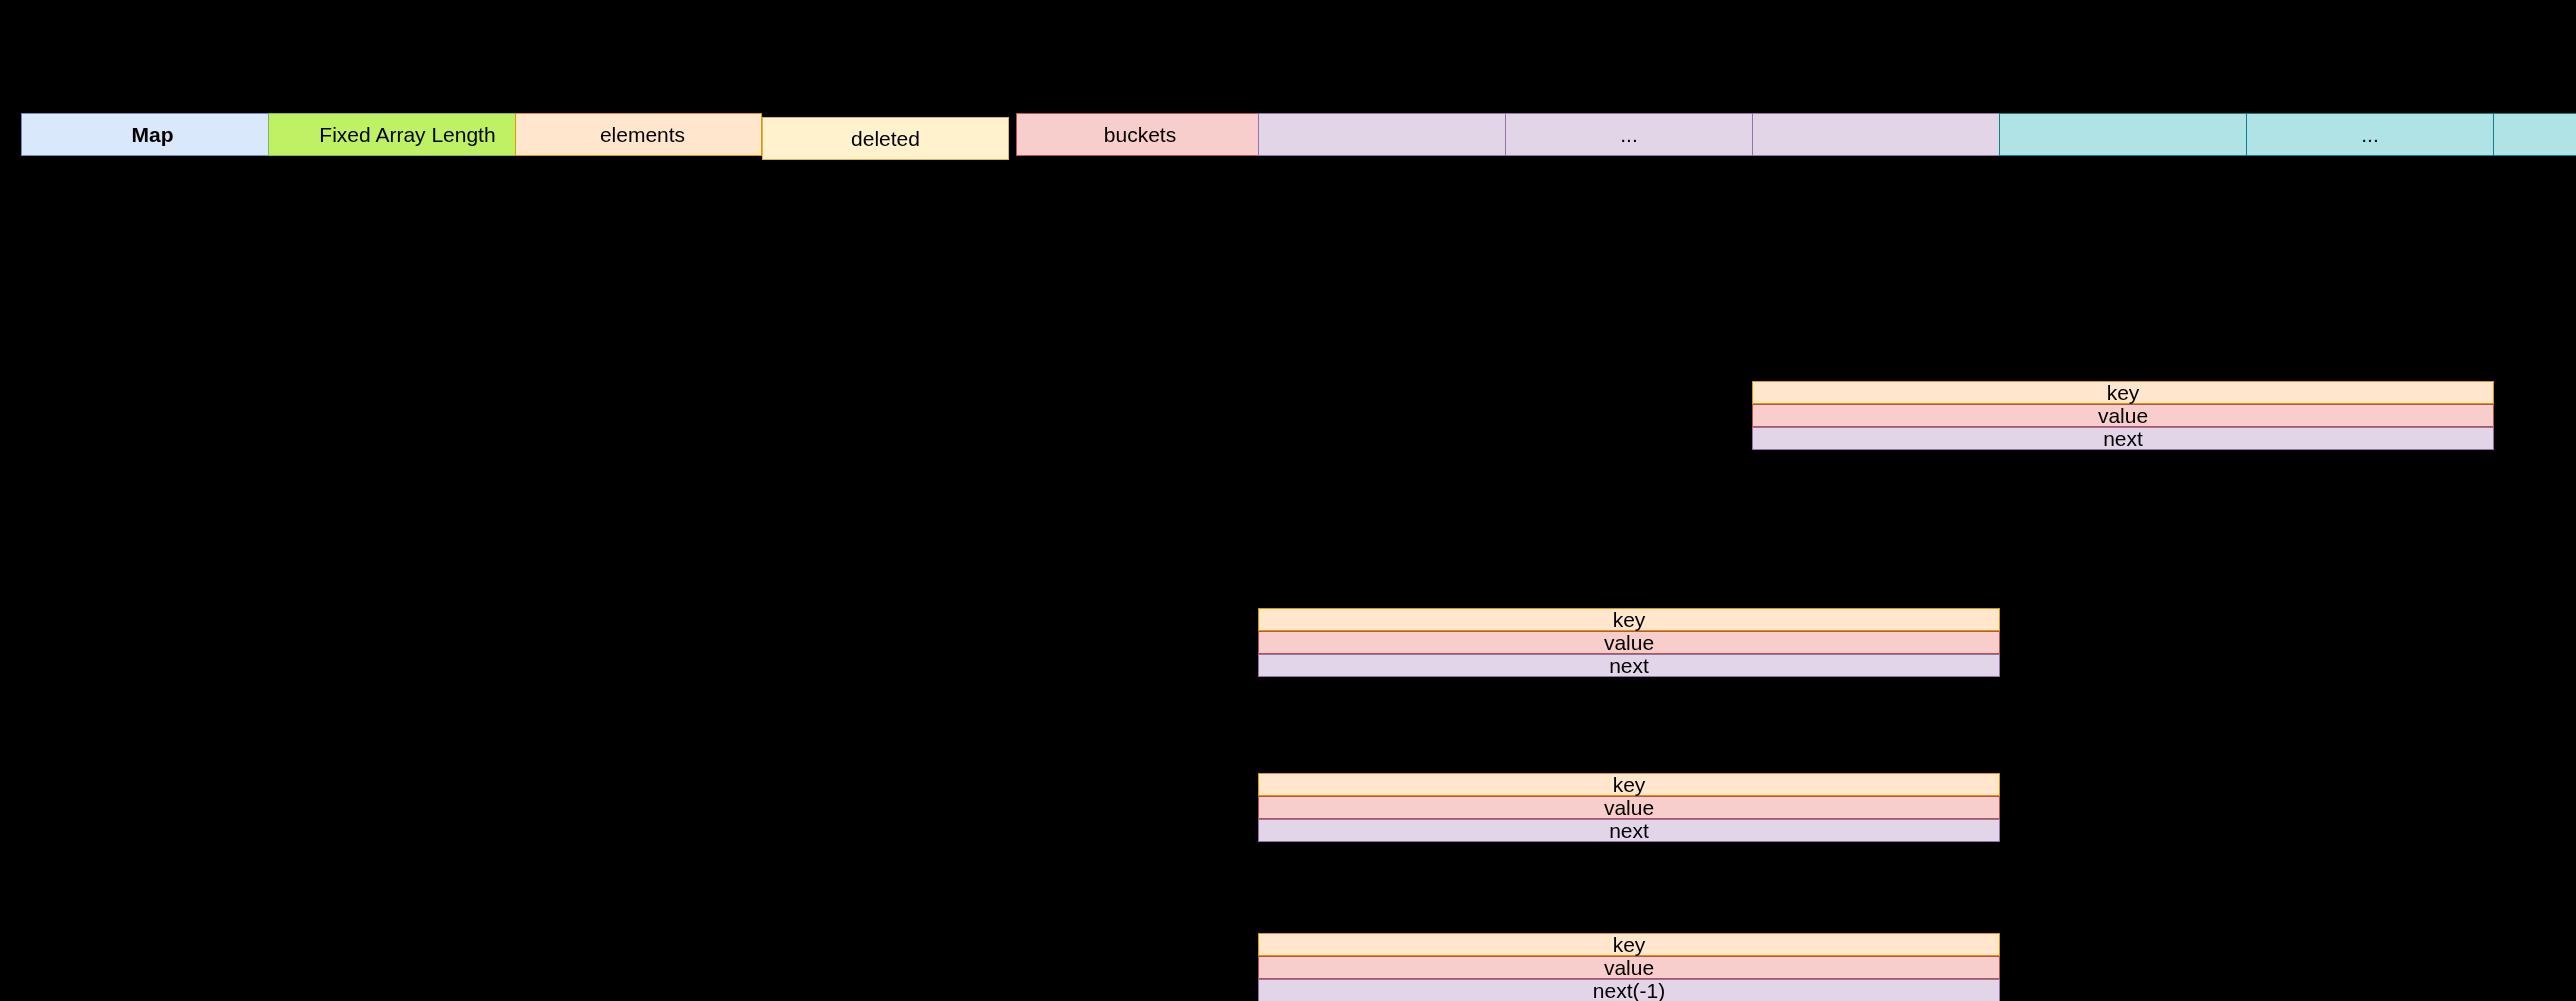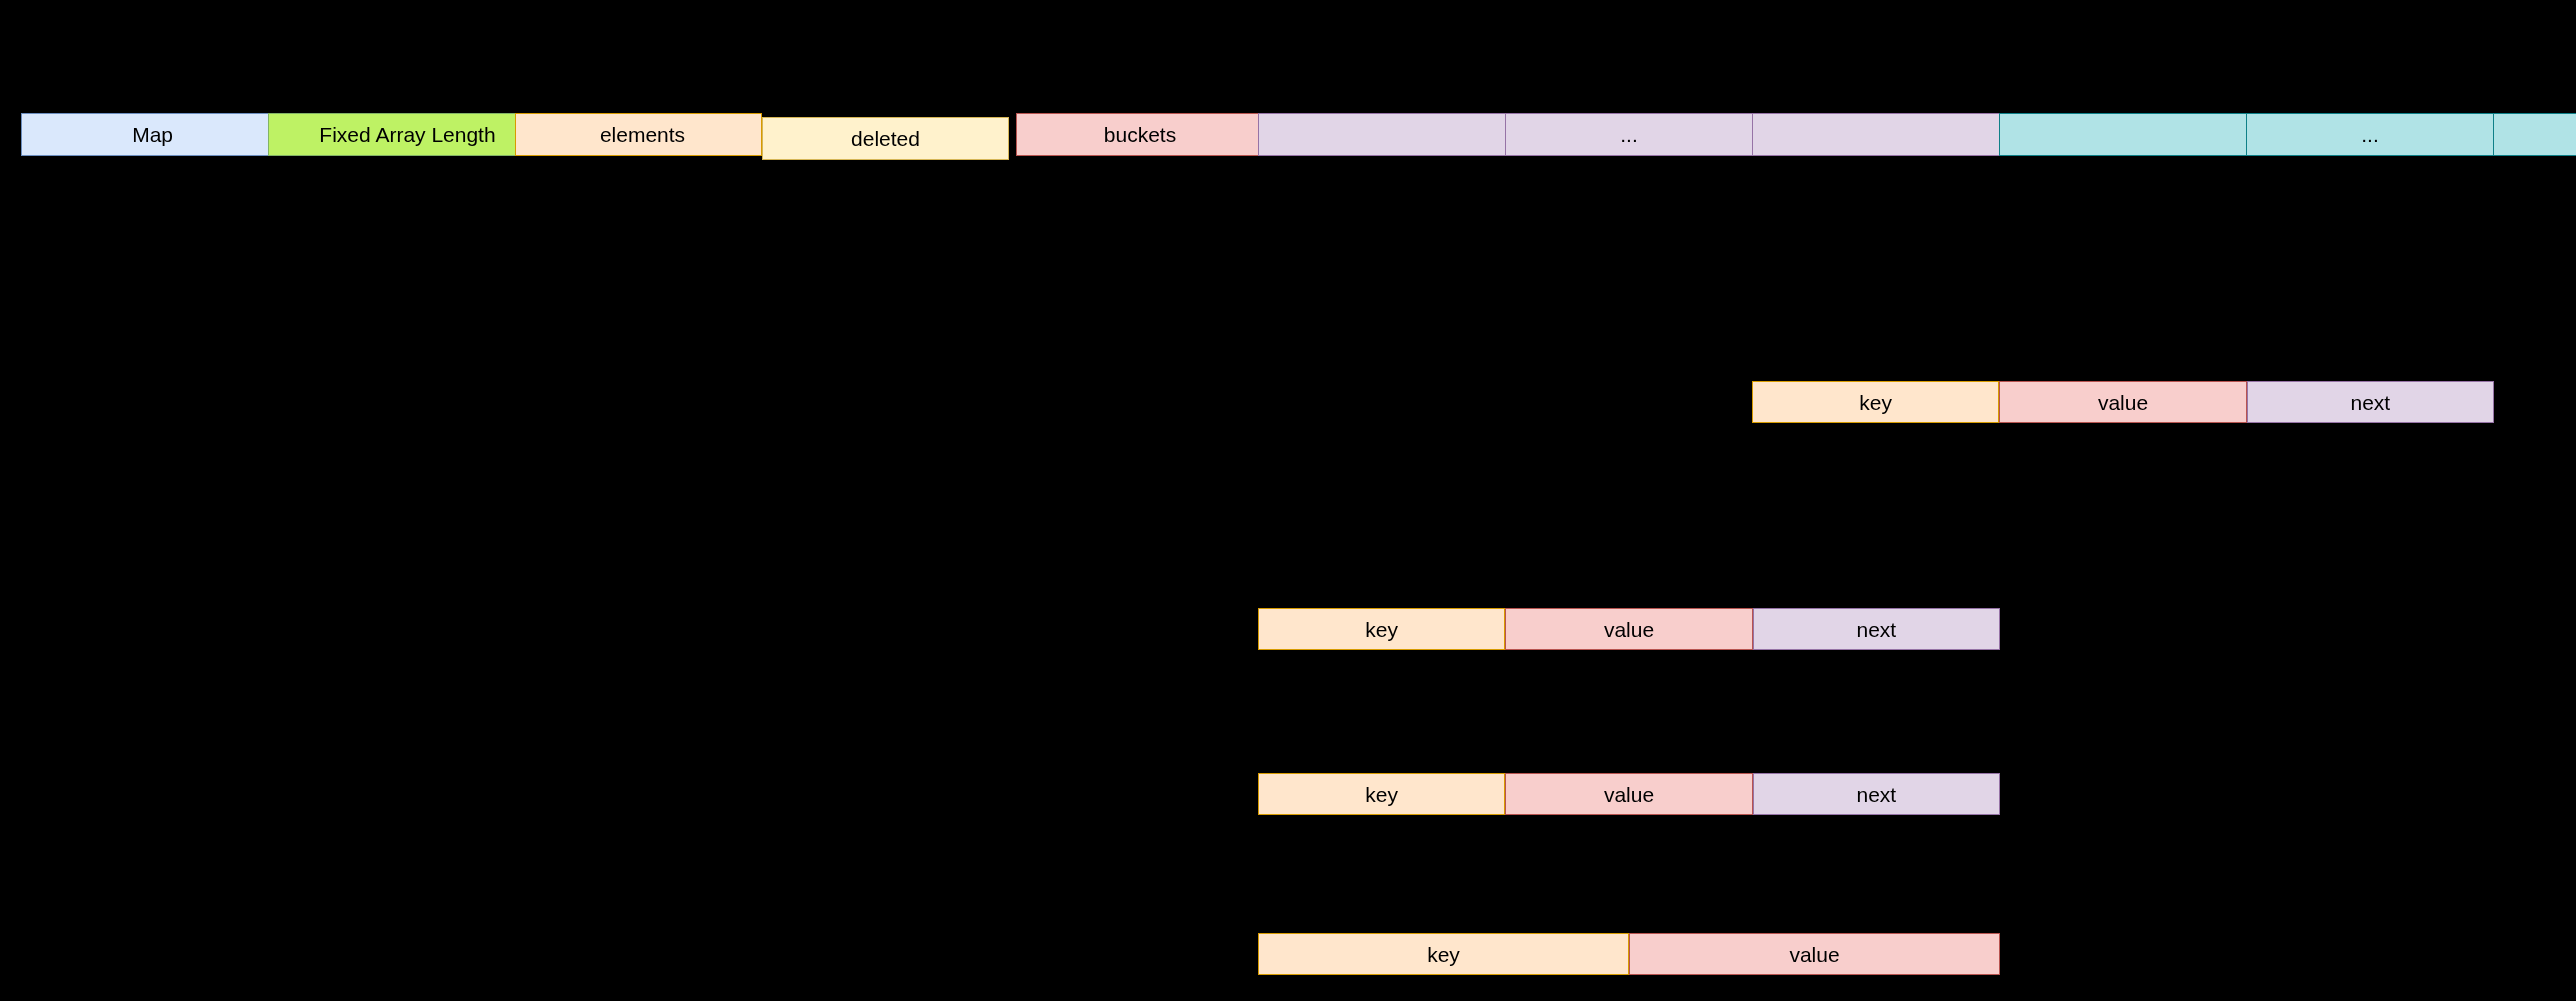--- a/index.html
+++ b/index.html
@@ -44,39 +44,40 @@
     line-height: 1;
     border: 0 solid transparent;
   }
   .group .section + .section {
     border-left-width: 1px;
   }
   
   .node {
     position: absolute;
     display: flex;
+    flex-direction: column;
   }
   .node .ncell {
     flex: 1 1 0;
     box-sizing: border-box;
     border: 1.8px solid #000;
     display: flex;
     align-items: center;
     justify-content: center;
     font-size: 21px;
     line-height: 1;
     white-space: nowrap;
   }
 </style>
 </head>
 <body style="background-color: rgb(0, 0, 0);">
 
 <div>
 
-  <div class="cell" style="left: 20.6px; top: 113px; width: 264px; height: 43px; background-color: rgb(218, 232, 252); border-color: rgb(108, 142, 191);">Map</div>
+  <div class="cell" style="left: 20.6px; top: 113px; width: 264px; height: 43px; background-color: rgb(218, 232, 252); border-color: rgb(108, 142, 191); font-weight: bold;">Map</div>
 
   <div class="cell" style="left: 268px; top: 113px; width: 279px; height: 43px; background-color: #bef264; border-color: rgb(130, 179, 102);">Fixed Array Length</div>
 
   <div class="cell" style="left: 515px; top: 113px; width: 247px; height: 43px; background-color: rgb(255, 230, 204); border-color: rgb(215, 155, 0); padding-left: 8px;">elements</div>
 
   <div class="cell" style="left: 762px; top: 117px; width: 247px; height: 43px; background-color: rgb(255, 242, 204); border-color: rgb(214, 182, 86);">deleted</div>
 
   <div class="cell" style="left: 1016px; top: 113px; width: 248px; height: 43px; background-color: rgb(248, 206, 204); border-color: rgb(184, 84, 80);">buckets</div>
 
   <div class="group" style="left: 1258px; top: 113px; width: 742px; height: 43px; background-color: rgb(225, 213, 231); border-color: rgb(150, 115, 166);">
@@ -107,14 +108,15 @@
 
 <div class="node" style="left:1258px; top:773px; width:742px; height:42px;">
   <div class="ncell" style="background-color: rgb(255, 230, 204); border-color: rgb(215, 155, 0);">key</div>
   <div class="ncell" style="background-color: rgb(248, 206, 204); border-color: rgb(184, 84, 80);">value</div>
   <div class="ncell" style="background-color: rgb(225, 213, 231); border-color: rgb(150, 115, 166);">next</div>
 </div>
 
 <div class="node" style="left:1258px; top:933px; width:742px; height:42px;">
   <div class="ncell" style="background-color: rgb(255, 230, 204); border-color: rgb(215, 155, 0);">key</div>
   <div class="ncell" style="background-color: rgb(248, 206, 204); border-color: rgb(184, 84, 80);">value</div>
+  <div class="ncell" style="background-color: rgb(225, 213, 231); border-color: rgb(150, 115, 166);">next(-1)</div>
 </div>
 
 
 </body></html>

